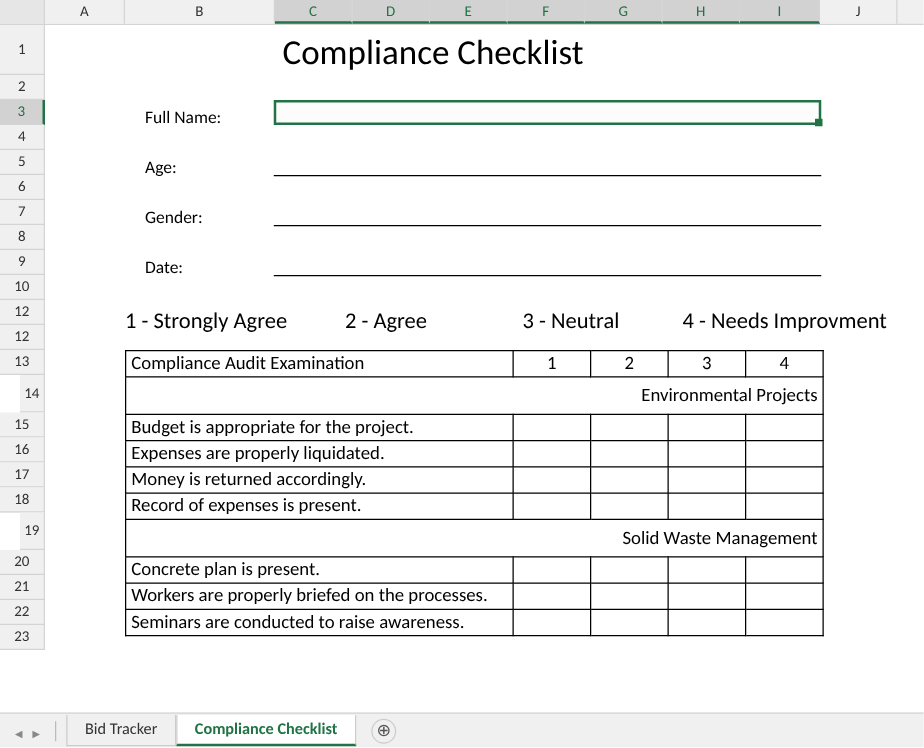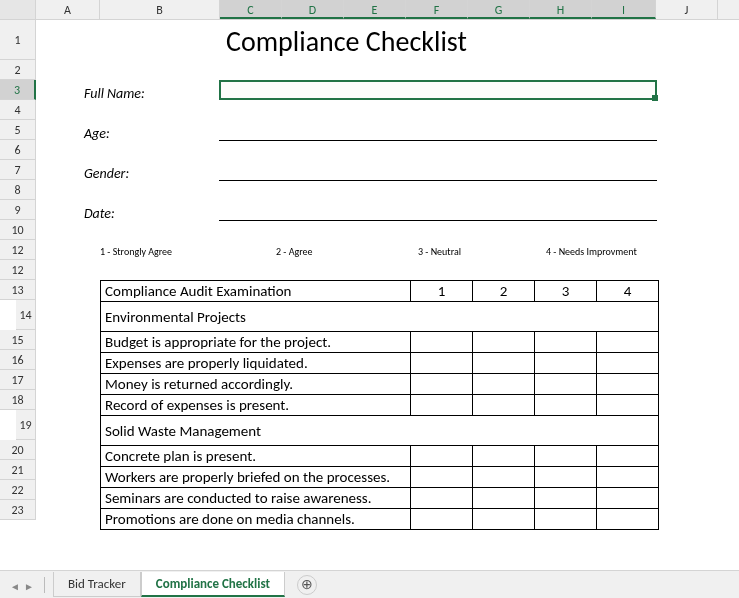--- a/index.html
+++ b/index.html
@@ -14,43 +14,43 @@
 .row-headers { width: 36px; display: flex; flex-direction: column; }
 .rh { height: 20px; text-align: center; font-size: 12px; color: #333; border-right: 1px solid #d4d4d4; border-bottom: 1px solid #d4d4d4; line-height: 20px; background: #f0f0f0; }
 .rh.selected { background: #d2d2d2; border-right: 2px solid #217346; color: #217346; }
 .rh.r1 { height: 40px; line-height: 40px; }
 .rh.r14, .rh.r19 { height: 30px; line-height: 30px; margin-left: 16px; }
 
 .grid { position: relative; flex: 1; }
 
 .title { position: absolute; top: 4px; left: 190px; font-size: 28px; font-weight: 400; }
 
-.label { position: absolute; left: 48px; font-size: 14px; font-style: italic; }
+.label { position: absolute; left: 80px; font-size: 14px; }
 .label.l3 { top: 65px; }
 .label.l5 { top: 105px; }
 .label.l7 { top: 145px; }
 .label.l9 { top: 185px; }
 
 .selection-box { position: absolute; top: 60px; left: 183px; width: 438px; height: 20px; border: 2px solid #217346; background: rgba(33,115,70,0.02); }
 .selection-handle { position: absolute; bottom: -3px; right: -3px; width: 6px; height: 6px; background: #217346; }
 
 .underline { position: absolute; left: 183px; width: 438px; border-bottom: 1px solid #000; height: 1px; }
 .u5 { top: 120px; }
 .u7 { top: 160px; }
 .u9 { top: 200px; }
 
-.scale { position: absolute; top: 225px; font-size: 10px; }
+.scale { position: absolute; top: 225px; font-size: 18px; }
 .sc1 { left: 64px; }
 .sc2 { left: 240px; text-align: center; }
 .sc3 { left: 382px; }
 .sc4 { left: 510px; }
 
 .checklist-table { position: absolute; top: 260px; left: 64px; border-collapse: collapse; font-size: 15px; }
 .checklist-table td { border: 1px solid #000; height: 20px; padding: 1px 4px; }
-.checklist-table .section td { text-align: left; height: 30px; }
+.checklist-table .section td { text-align: right; height: 30px; }
 .checklist-table .qcol { width: 310px; }
 .checklist-table .ncol { width: 62px; text-align: center; }
 
 .tab-bar { position: absolute; bottom: 0; left: 0; right: 0; height: 28px; background: #f0f0f0; border-top: 1px solid #d4d4d4; display: flex; align-items: center; }
 .tab-nav { display: flex; gap: 4px; padding: 0 10px; }
 .tab-nav-btn { width: 10px; height: 10px; color: #888; font-size: 10px; cursor: pointer; }
 .tab-sep { height: 16px; width: 1px; background: #bbb; margin-right: 8px; }
 .tab-tabs { display: flex; }
 .tab { padding: 4px 14px; font-size: 13px; border: 1px solid #ccc; border-top: none; background: #f0f0f0; cursor: pointer; color: #333; }
 .tab.active { background: #fff; border-bottom: 2px solid #217346; font-weight: bold; color: #217346; }
@@ -178,27 +178,20 @@
             <td class="ncol"></td>
             <td class="ncol"></td>
           </tr>
       <tr>
             <td class="qcol">Seminars are conducted to raise awareness.</td>
             <td class="ncol"></td>
             <td class="ncol"></td>
             <td class="ncol"></td>
             <td class="ncol"></td>
           </tr>
-      <tr>
-            <td class="qcol">Promotions are done on media channels.</td>
-            <td class="ncol"></td>
-            <td class="ncol"></td>
-            <td class="ncol"></td>
-            <td class="ncol"></td>
-          </tr>
     </tbody>
       </table>
   </div>
 </div>
 
 <div class="tab-bar">
   <div class="tab-nav">
     <span class="tab-nav-btn">◄</span>
     <span class="tab-nav-btn">►</span>
   </div>

